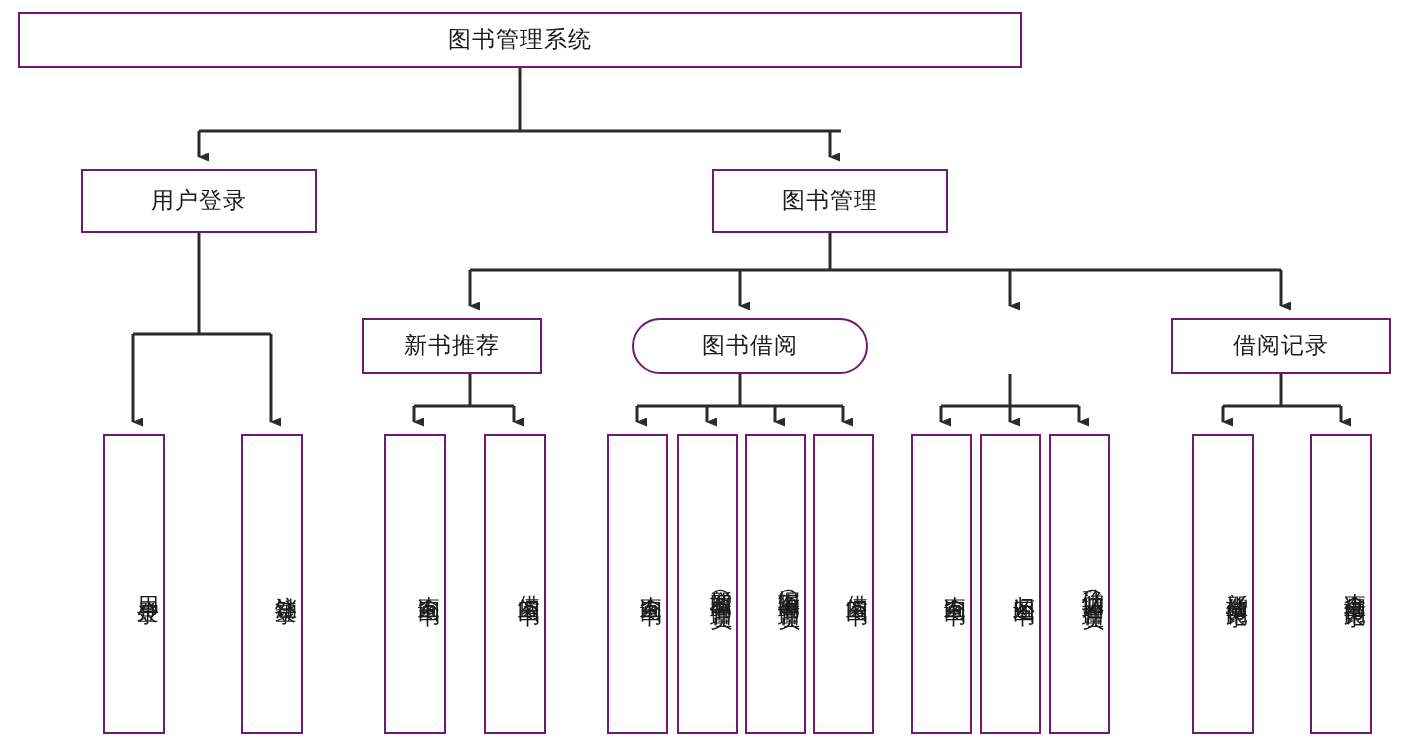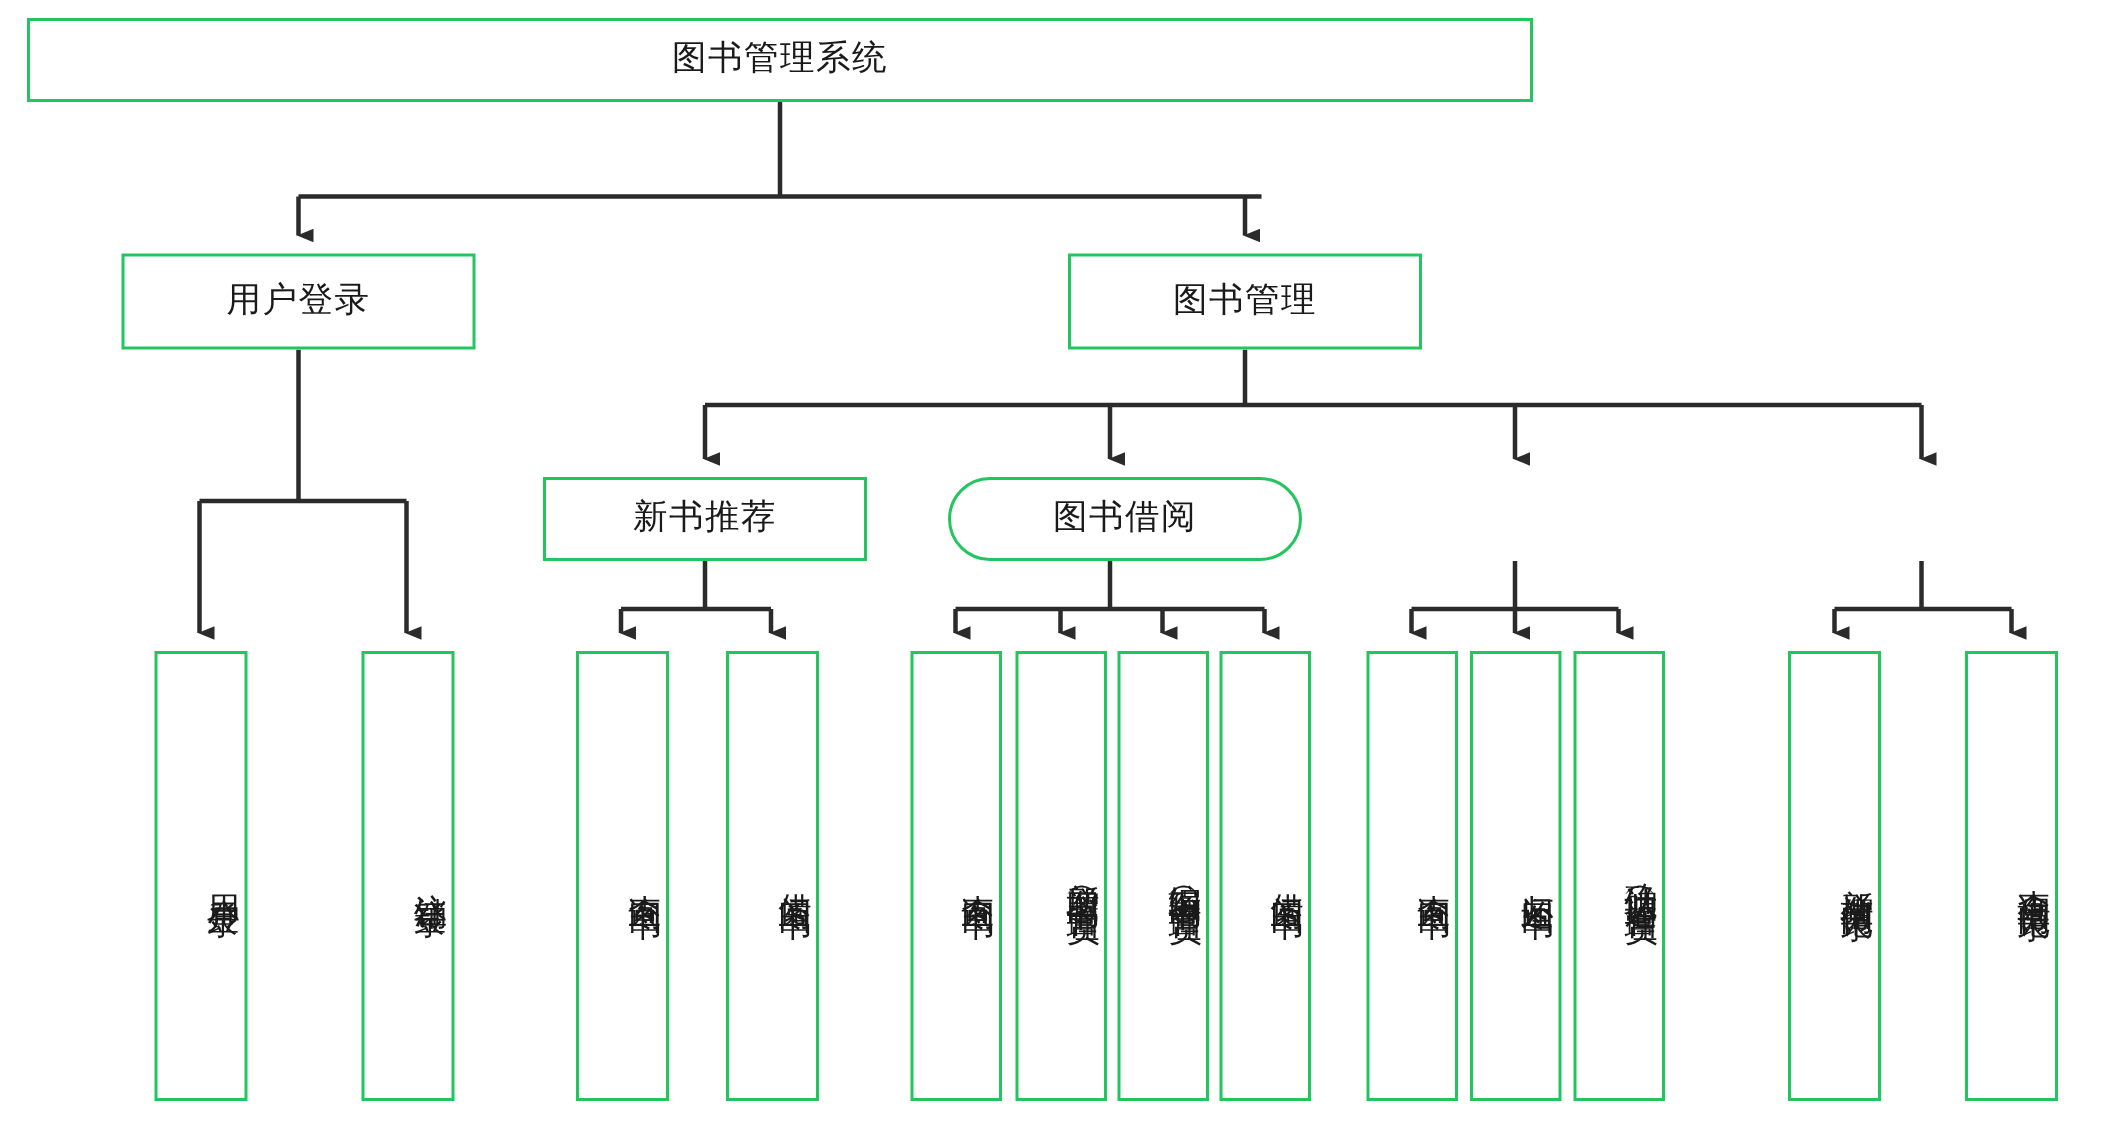--- a/index.html
+++ b/index.html
@@ -22,21 +22,21 @@
     position: absolute;
     left: 0;
     top: 0;
     width: 1405px;
     height: 747px;
     pointer-events: none;
   }
   .node {
     position: absolute;
     box-sizing: border-box;
-    border: 2px solid #22c55e;
+    border: 2px solid #701a75;
     background: #ffffff;
     display: flex;
     align-items: center;
     justify-content: center;
     color: #1a1a1a;
     text-align: center;
   }
   .node.horiz {
     font-size: 23px;
     line-height: 1.2;
@@ -129,25 +129,28 @@
     <span>图书管理系统</span>
   </div>
 
   <div class="node horiz" style="left:81px; top:169px; width:236px; height:64px;">
     <span>用户登录</span>
   </div>
   <div class="node horiz" style="left:712px; top:169px; width:236px; height:64px;">
     <span>图书管理</span>
   </div>
 
-  <div class="node horiz" style="left:362px; top:318px; width:216px; height:56px;">
+  <div class="node horiz" style="left:362px; top:318px; width:180px; height:56px;">
     <span>新书推荐</span>
   </div>
   <div class="node horiz" style="left:632px; top:318px; width:236px; height:56px;border-radius:28px;">
     <span>图书借阅</span>
+  </div>
+  <div class="node horiz" style="left:1171px; top:318px; width:220px; height:56px;">
+    <span>借阅记录</span>
   </div>
 
   <div class="node vert" style="left:103px; top:434px; width:62px; height:300px;">
     <span>用户登录</span>
   </div>
   <div class="node vert" style="left:241px; top:434px; width:62px; height:300px;">
     <span>注销登录</span>
   </div>
 
   <div class="node vert" style="left:384px; top:434px; width:62px; height:300px;">

